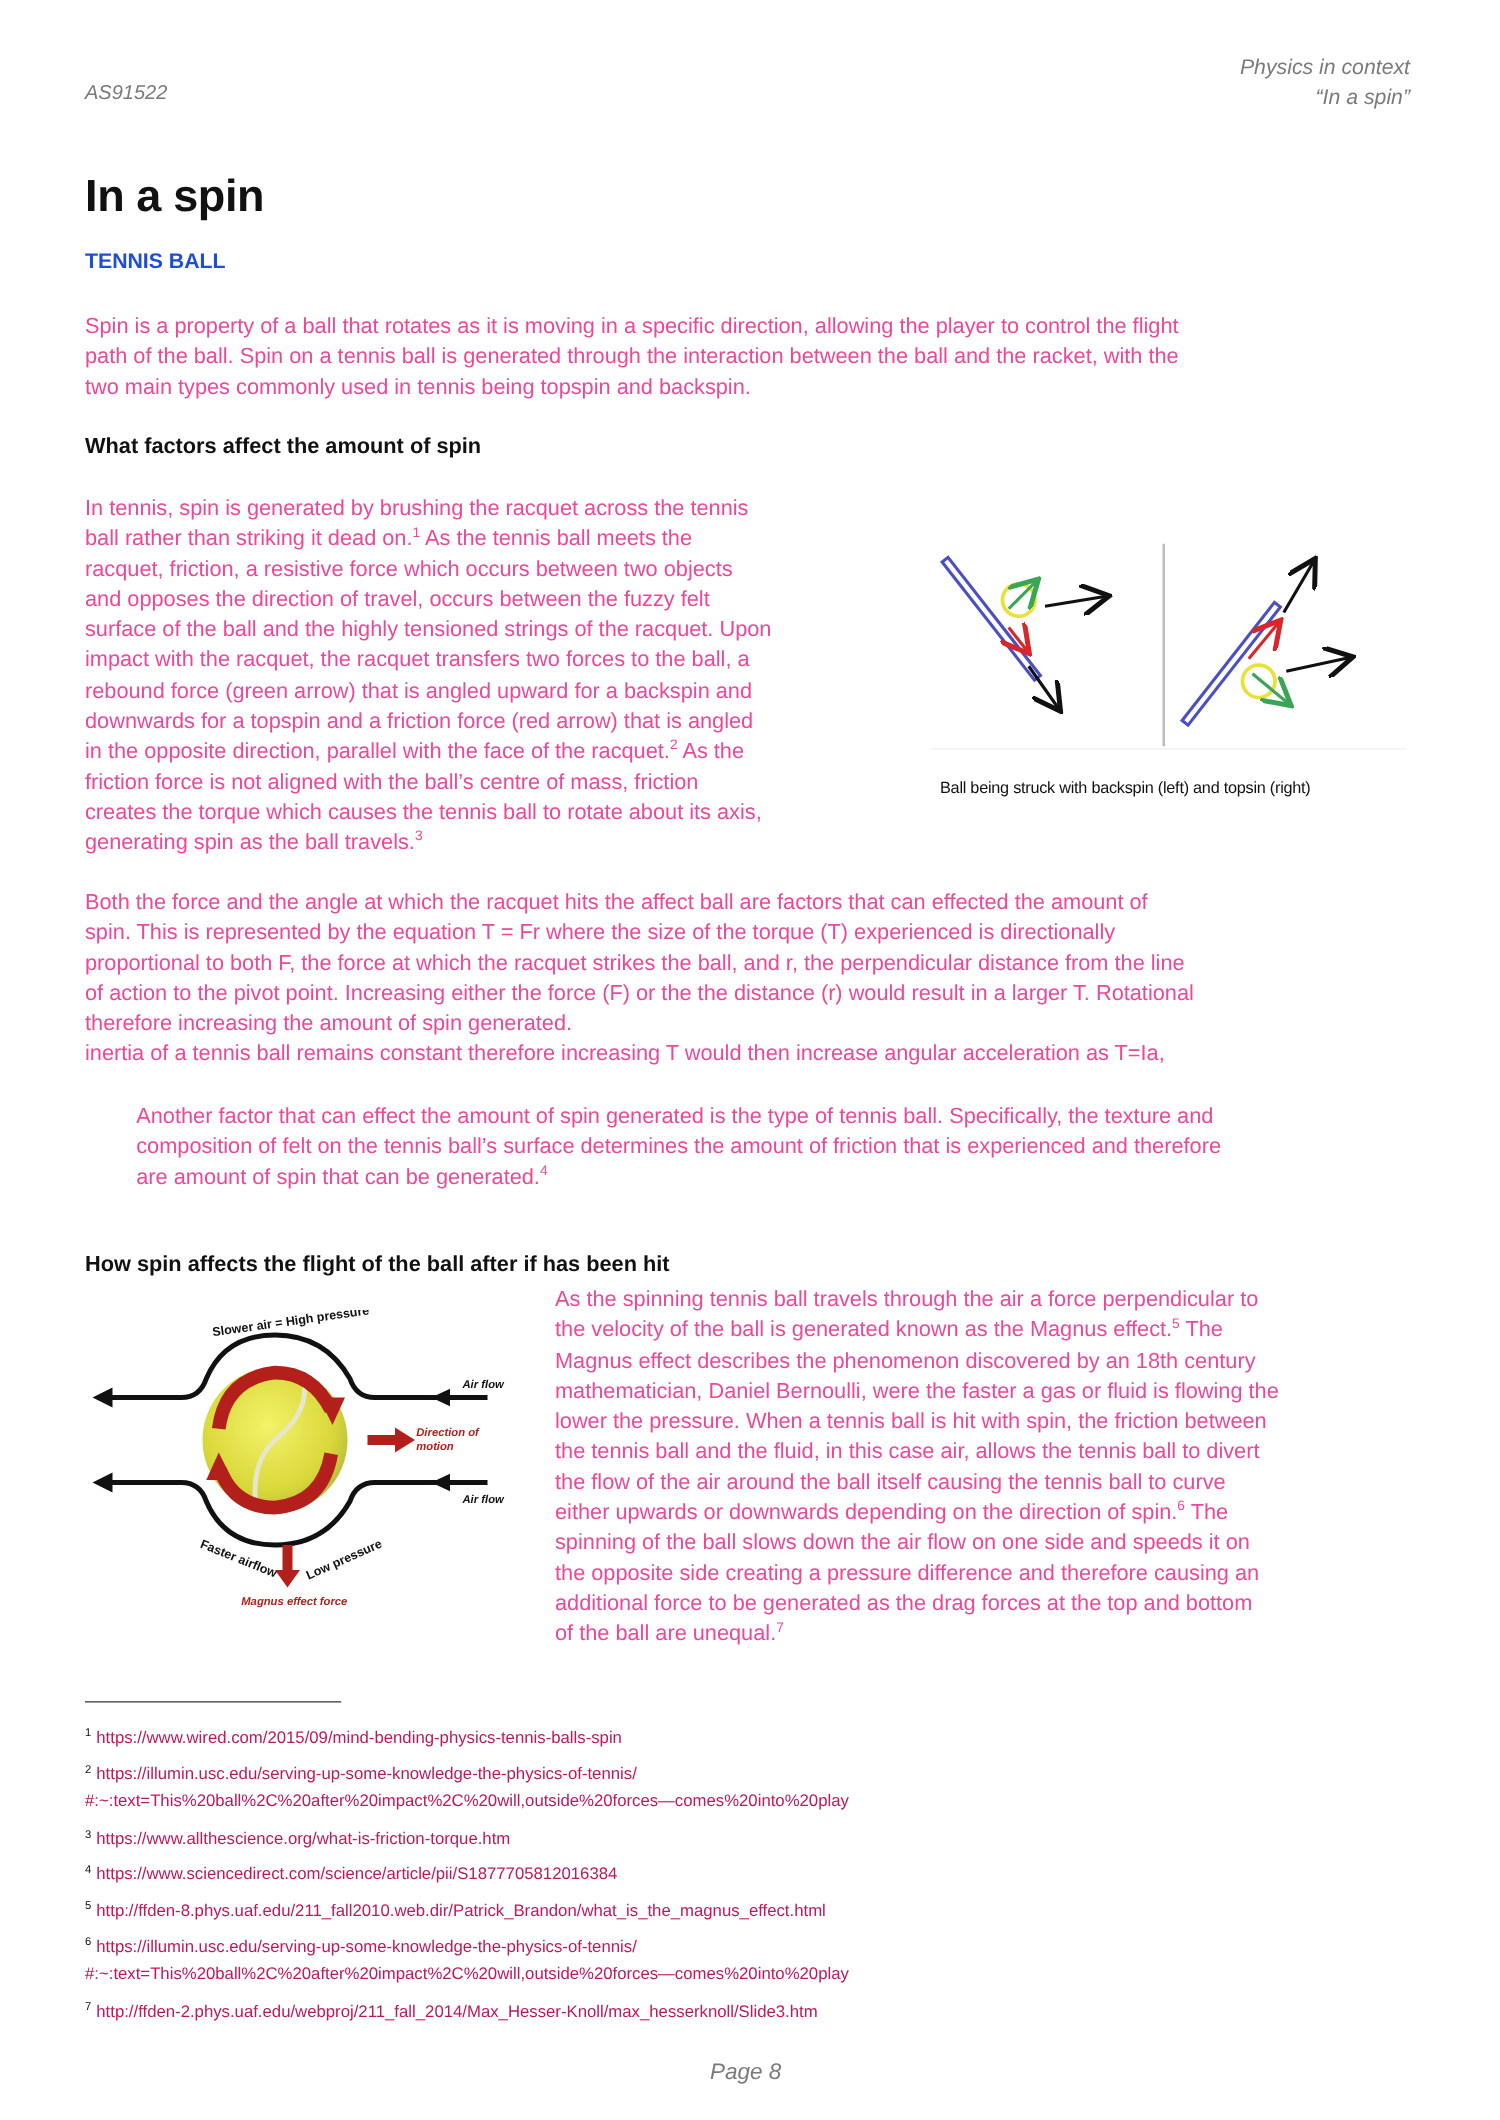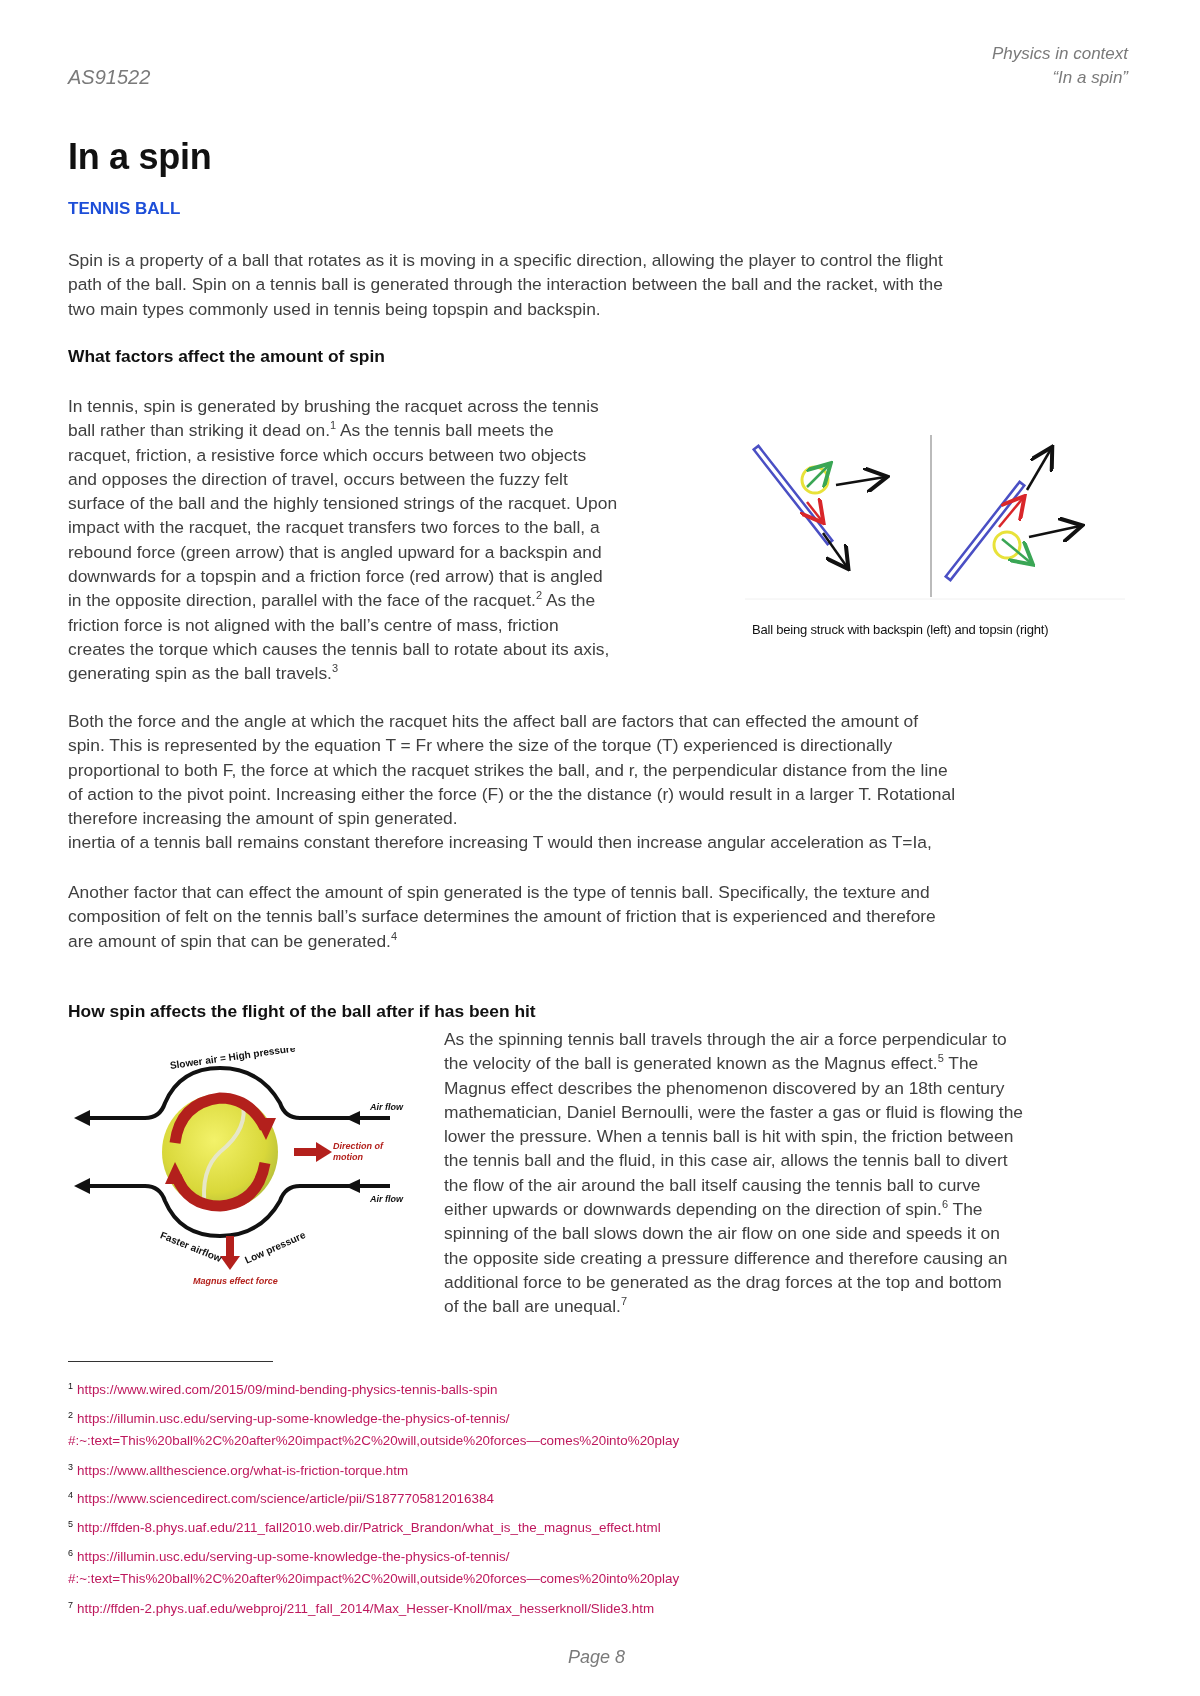--- a/index.html
+++ b/index.html
@@ -1,22 +1,22 @@
 <!DOCTYPE html>
 <html><head>
 <meta charset="utf-8">
 <style>
   html, body { margin: 0; padding: 0; background: #ffffff; }
   body { width: 1200px; height: 1696px; position: relative; overflow: hidden;
          font-family: "Liberation Sans", sans-serif; color: #111; }
-  .hdr-left { position: absolute; left: 68px; top: 66px; font-size: 20px; font-style: italic; color: #7a7a7a; }
+  .hdr-left { position: absolute; left: 68px; top: 66px; font-size: 16px; font-style: italic; color: #7a7a7a; }
   .hdr-right { position: absolute; right: 72px; top: 42px; font-size: 17px; font-style: italic; color: #7a7a7a; text-align: right; line-height: 24px; }
   .title { position: absolute; left: 68px; top: 136px; font-size: 36px; font-weight: bold; letter-spacing: -0.3px; }
   .subtitle { position: absolute; left: 68px; top: 199px; font-size: 17px; font-weight: bold; color: #1d4ed8; }
-  .para { position: absolute; left: 68px; font-size: 17.4px; line-height: 24.3px; color: #404040; }
+  .para { position: absolute; left: 68px; font-size: 17.4px; line-height: 24.3px; color: #ec4899; }
   .para sup { font-size: 11px; line-height: 0; }
   .h2 { position: absolute; left: 68px; font-size: 17.4px; font-weight: bold; }
   .fig1 { position: absolute; left: 745px; top: 425px; width: 390px; height: 175px; }
   .fig1-caption { position: absolute; left: 752px; top: 622px; font-size: 13px; color: #111; letter-spacing: -0.2px; }
   .fig2 { position: absolute; left: 70px; top: 1048px; width: 360px; height: 245px; }
   .fn-rule { position: absolute; left: 68px; top: 1361px; width: 205px; height: 1px; background: #333; }
   .fn { position: absolute; left: 68px; font-size: 13.4px; line-height: 22px; color: #111; }
   .fn sup { font-size: 9px; margin-right: 4px; }
   .fn a { color: #be185d; }
   .page-num { position: absolute; left: 568px; top: 1647px; font-size: 18px; font-style: italic; color: #7a7a7a; }
@@ -93,21 +93,21 @@
 
 <div class="para" style="top:709px;">
   <div>Both the force and the angle at which the racquet hits the affect ball are factors that can effected the amount of</div>
   <div>spin. This is represented by the equation T = Fr where the size of the torque (T) experienced is directionally</div>
   <div>proportional to both F, the force at which the racquet strikes the ball, and r, the perpendicular distance from the line</div>
   <div>of action to the pivot point. Increasing either the force (F) or the the distance (r) would result in a larger T. Rotational</div>
   <div>therefore increasing the amount of spin generated.</div>
   <div>inertia of a tennis ball remains constant therefore increasing T would then increase angular acceleration as T=Ia,</div>
 </div>
 
-<div class="para" style="top:880px;">
+<div class="para" style="top:880px;margin-left:41px;">
   <div>Another factor that can effect the amount of spin generated is the type of tennis ball. Specifically, the texture and</div>
   <div>composition of felt on the tennis ball’s surface determines the amount of friction that is experienced and therefore</div>
   <div><span>are amount of spin that can be generated.</span><sup>4</sup></div>
 </div>
 
 <div class="h2" style="top:1001px;">How spin affects the flight of the ball after if has been hit</div>
 
 <svg class="fig2" viewBox="0 0 360 245" xmlns="http://www.w3.org/2000/svg">
   <defs>
     <radialGradient id="ballg" cx="45%" cy="40%" r="60%">

